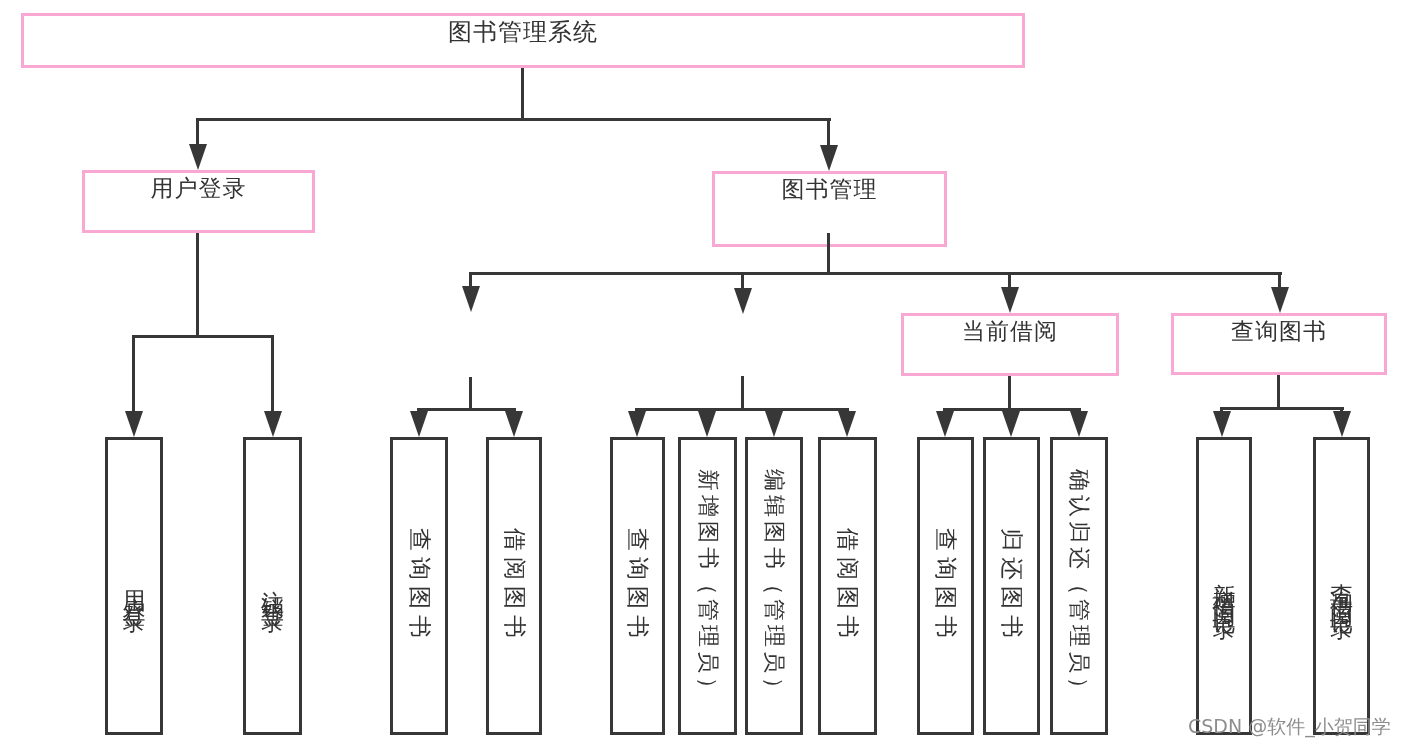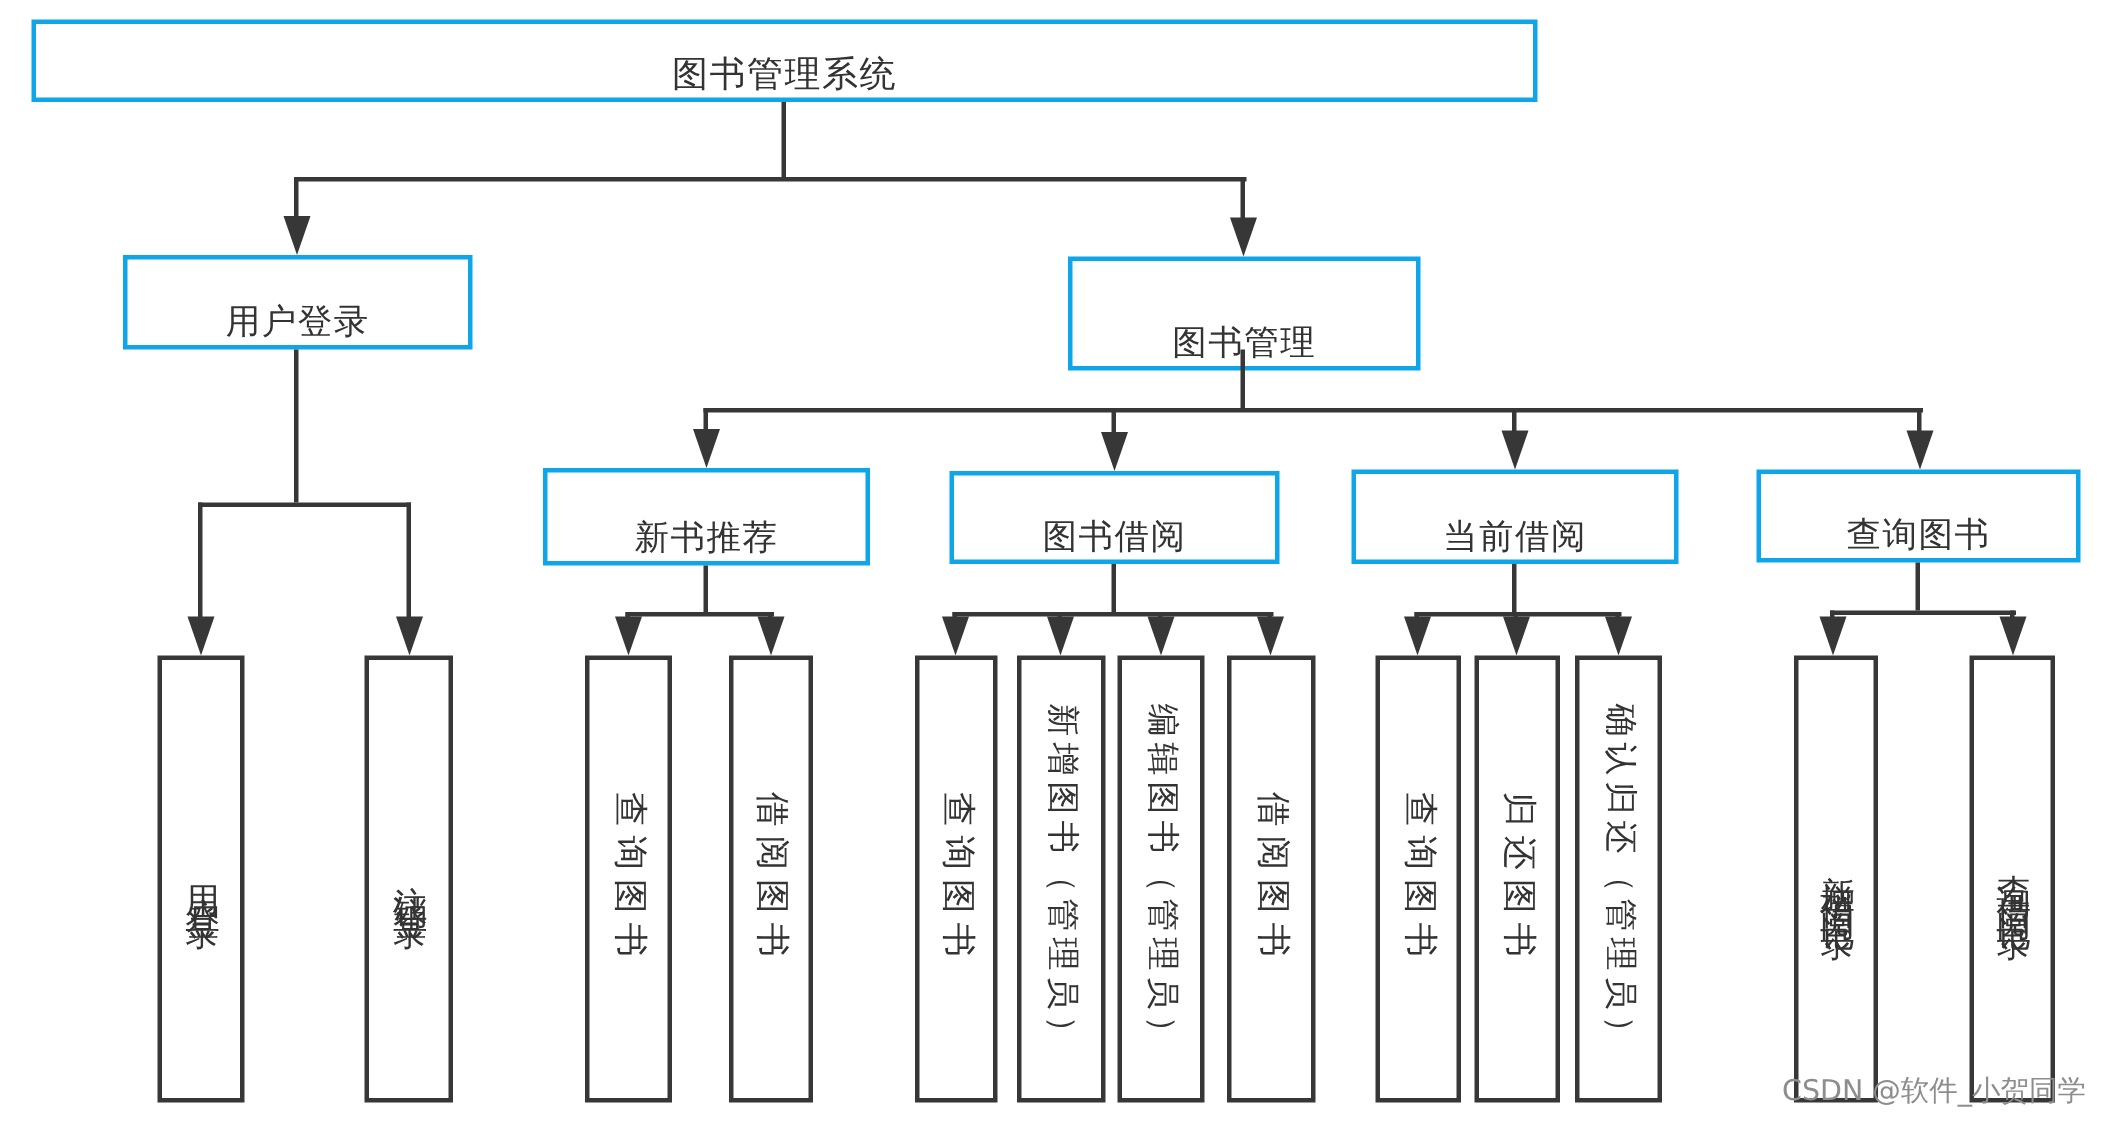--- a/index.html
+++ b/index.html
@@ -1,19 +1,19 @@
 <!DOCTYPE html>
 <html><head>
 <meta charset="utf-8">
 <style>
   html,body{margin:0;padding:0;background:#ffffff;}
   .canvas{position:relative;width:1405px;height:747px;background:#ffffff;overflow:hidden;
           font-family:"DejaVu Sans","Liberation Sans",sans-serif;color:#333333;}
-  .hbox{position:absolute;box-sizing:border-box;border:3px solid #0ea5e9;background:#ffffff;
-        display:flex;align-items:flex-end;justify-content:center;}
+  .hbox{position:absolute;box-sizing:border-box;border:3px solid #f9a8d4;background:#ffffff;
+        display:flex;align-items:flex-start;justify-content:center;}
   .hbox span{font-size:23px;letter-spacing:1px;color:#333333;}
   .root span{font-size:24px;}
   .vbox{position:absolute;box-sizing:border-box;border:3px solid #373737;background:#ffffff;
         top:437px;height:298px;display:flex;align-items:center;justify-content:center;}
   .vtext{writing-mode:vertical-rl;font-size:23px;color:#333333;letter-spacing:7px;line-height:1;}
   .upright{text-orientation:upright;}
   .sideways{text-orientation:sideways;letter-spacing:6px;}
   .long{letter-spacing:4px;font-size:22px;}
   .line{position:absolute;background:#373737;}
   .v{width:3px;}
@@ -32,26 +32,20 @@
     <span>图书管理系统</span>
   </div>
 
   <div class="hbox" style="left:82px;top:170px;width:233px;height:63px;">
     <span>用户登录</span>
   </div>
   <div class="hbox" style="left:712px;top:171px;width:235px;height:76px;">
     <span>图书管理</span>
   </div>
 
-  <div class="hbox" style="left:362px;top:312px;width:218px;height:65px;">
-    <span>新书推荐</span>
-  </div>
-  <div class="hbox" style="left:633px;top:314px;width:220px;height:62px;">
-    <span>图书借阅</span>
-  </div>
   <div class="hbox" style="left:901px;top:313px;width:218px;height:63px;">
     <span>当前借阅</span>
   </div>
   <div class="hbox" style="left:1171px;top:313px;width:216px;height:62px;">
     <span>查询图书</span>
   </div>
 
   <div class="vbox" style="left:105px;width:58px;">
     <span class="vtext upright">用户登录</span>
   </div>

